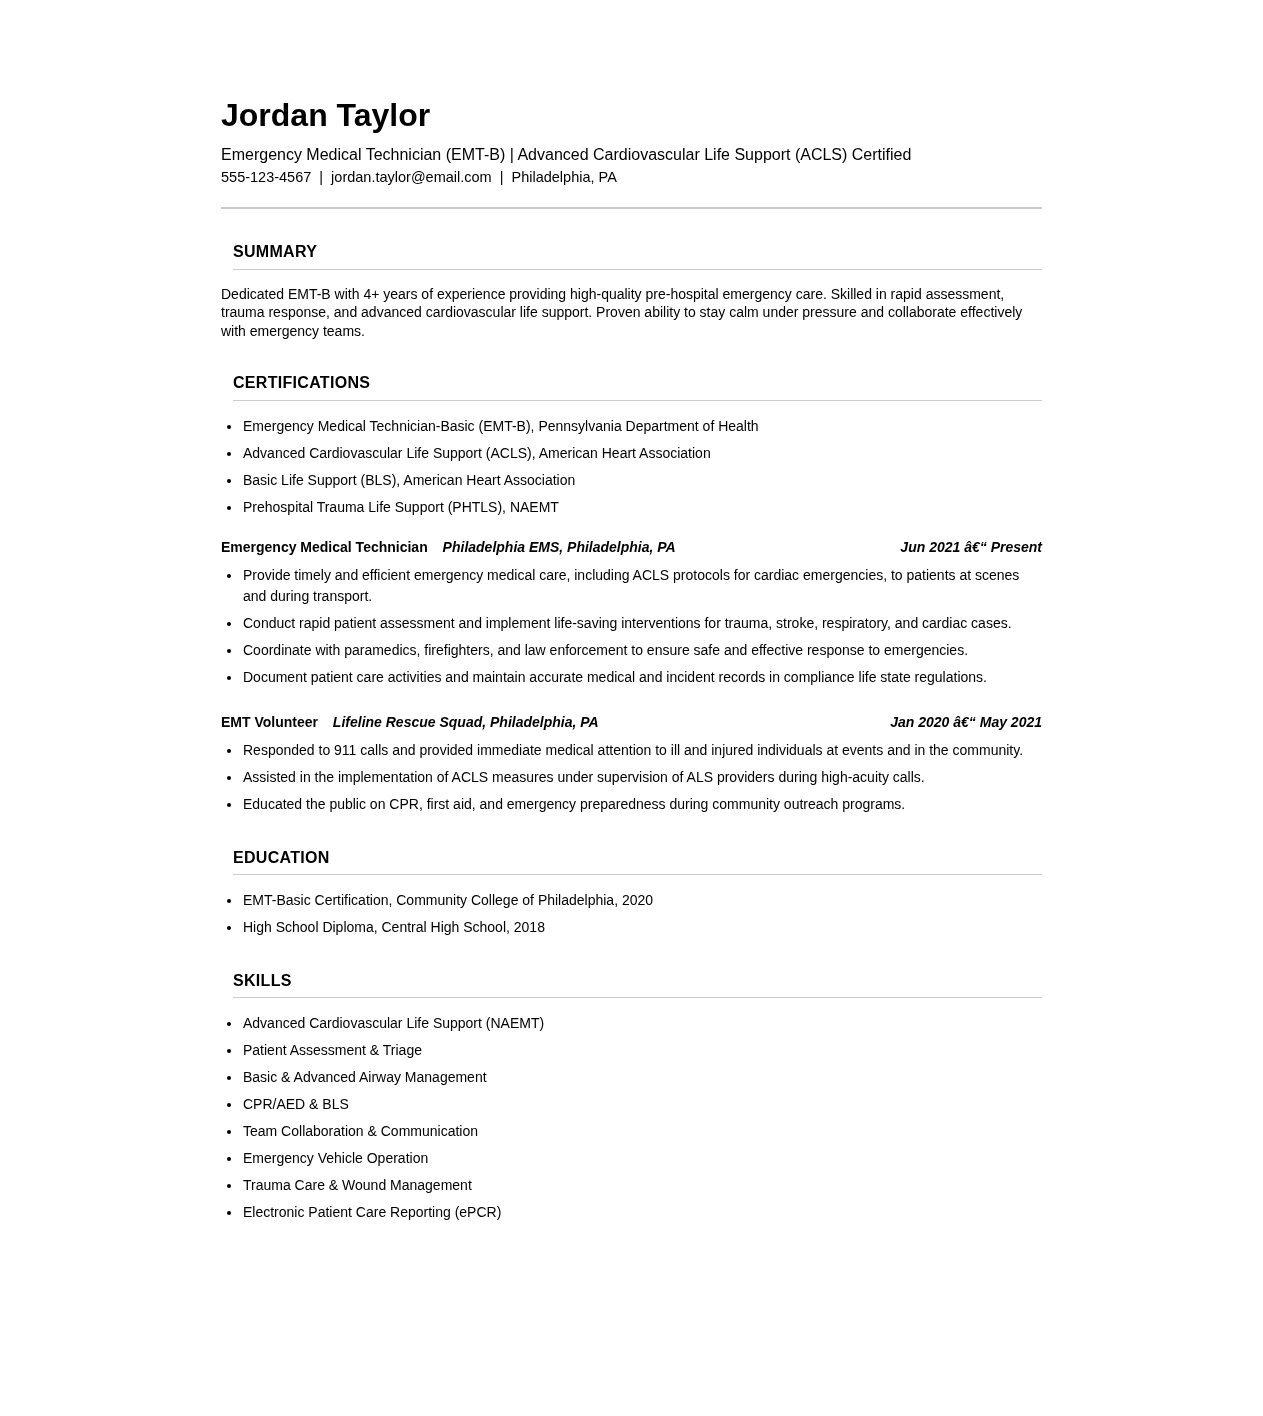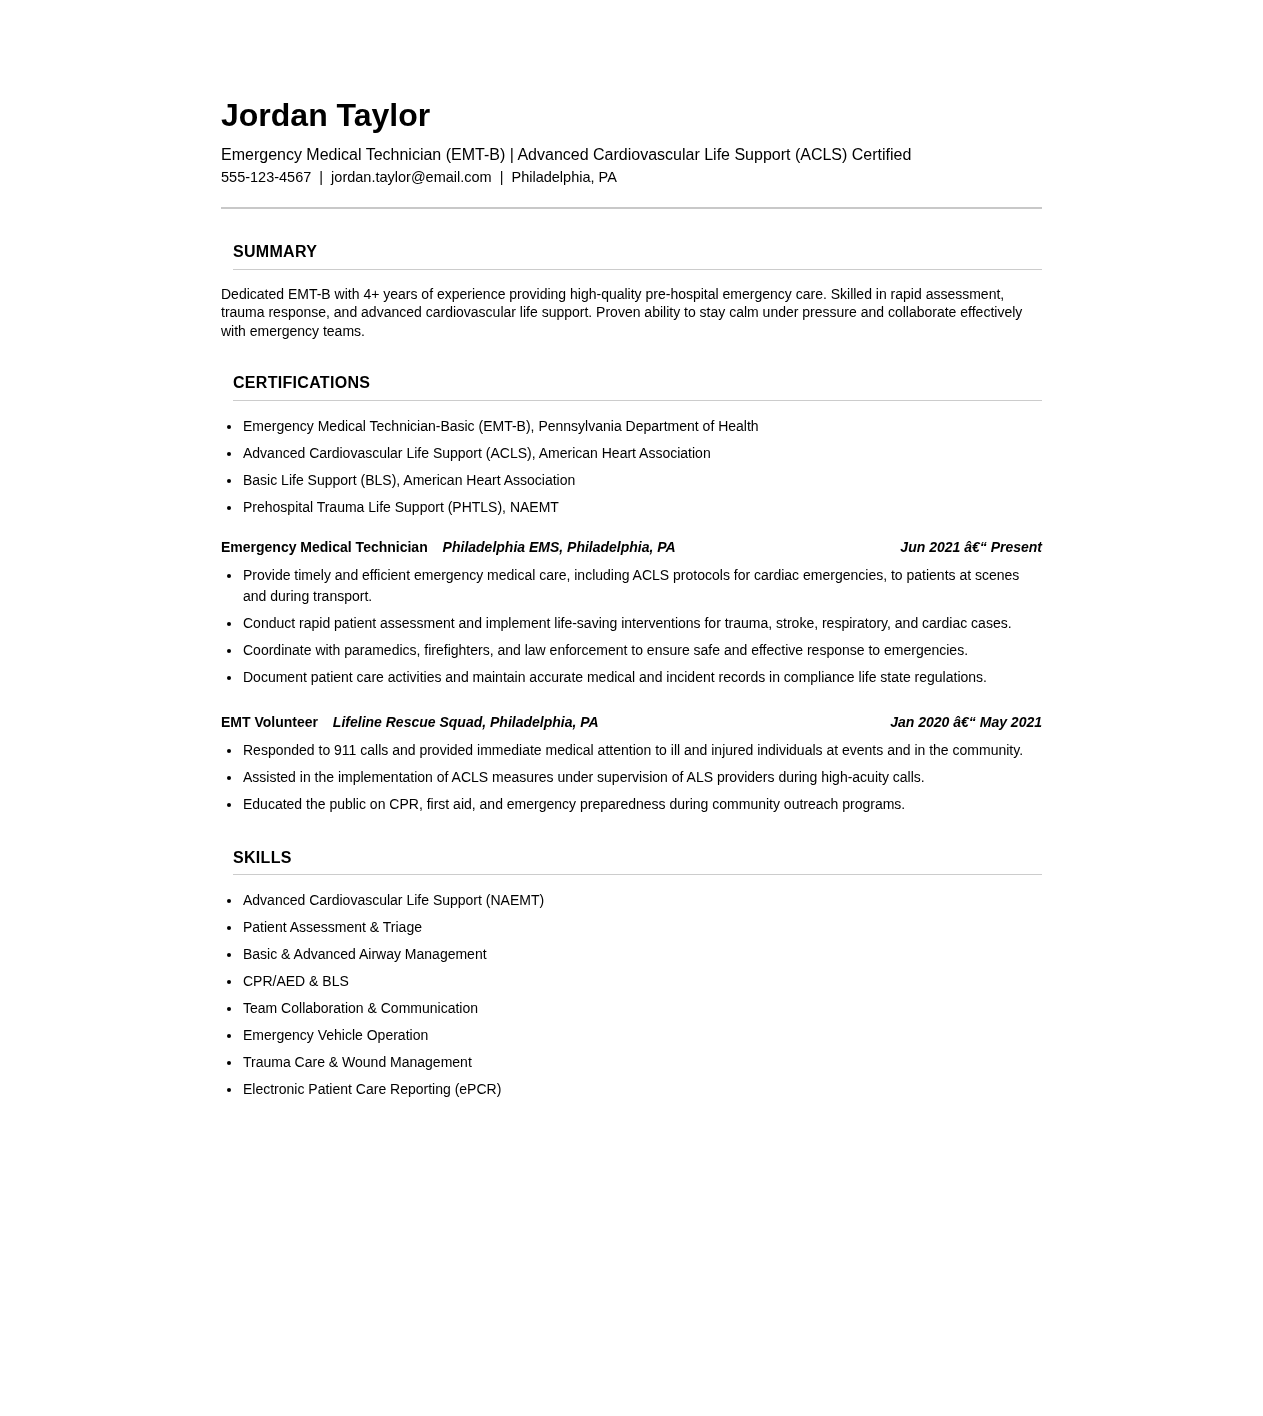--- a/index.html
+++ b/index.html
@@ -138,20 +138,27 @@
         <span class="job-dates">Jan 2020 â€“ May 2021</span>
       </div>
       <ul class="bullets">
         <li>Responded to 911 calls and provided immediate medical attention to ill and injured individuals at events and in the community.</li>
         <li>Assisted in the implementation of ACLS measures under supervision of ALS providers during high-acuity calls.</li>
         <li>Educated the public on CPR, first aid, and emergency preparedness during community outreach programs.</li>
       </ul>
     </div>
   </section>
 
+  <section>
+    <h2 class="section-heading">EDUCATION</h2>
+    <ul class="bullets">
+      <li>EMT-Basic Certification, Community College of Philadelphia, 2020</li>
+      <li>High School Diploma, Central High School, 2018</li>
+    </ul>
+  </section>
 
   <section>
     <h2 class="section-heading">SKILLS</h2>
     <ul class="bullets">
       <li>Advanced Cardiovascular Life Support (NAEMT)</li>
       <li>Patient Assessment &amp; Triage</li>
       <li>Basic &amp; Advanced Airway Management</li>
       <li>CPR/AED &amp; BLS</li>
       <li>Team Collaboration &amp; Communication</li>
       <li>Emergency Vehicle Operation</li>

